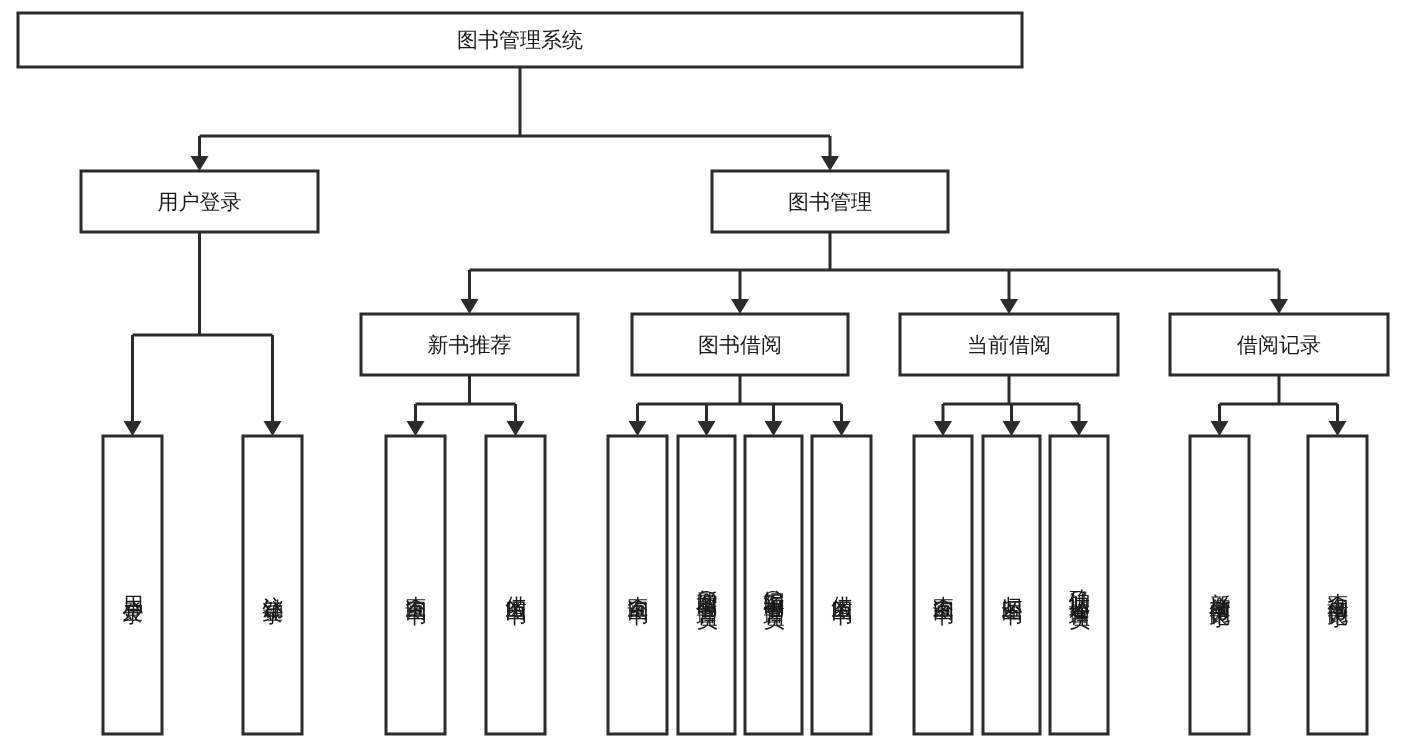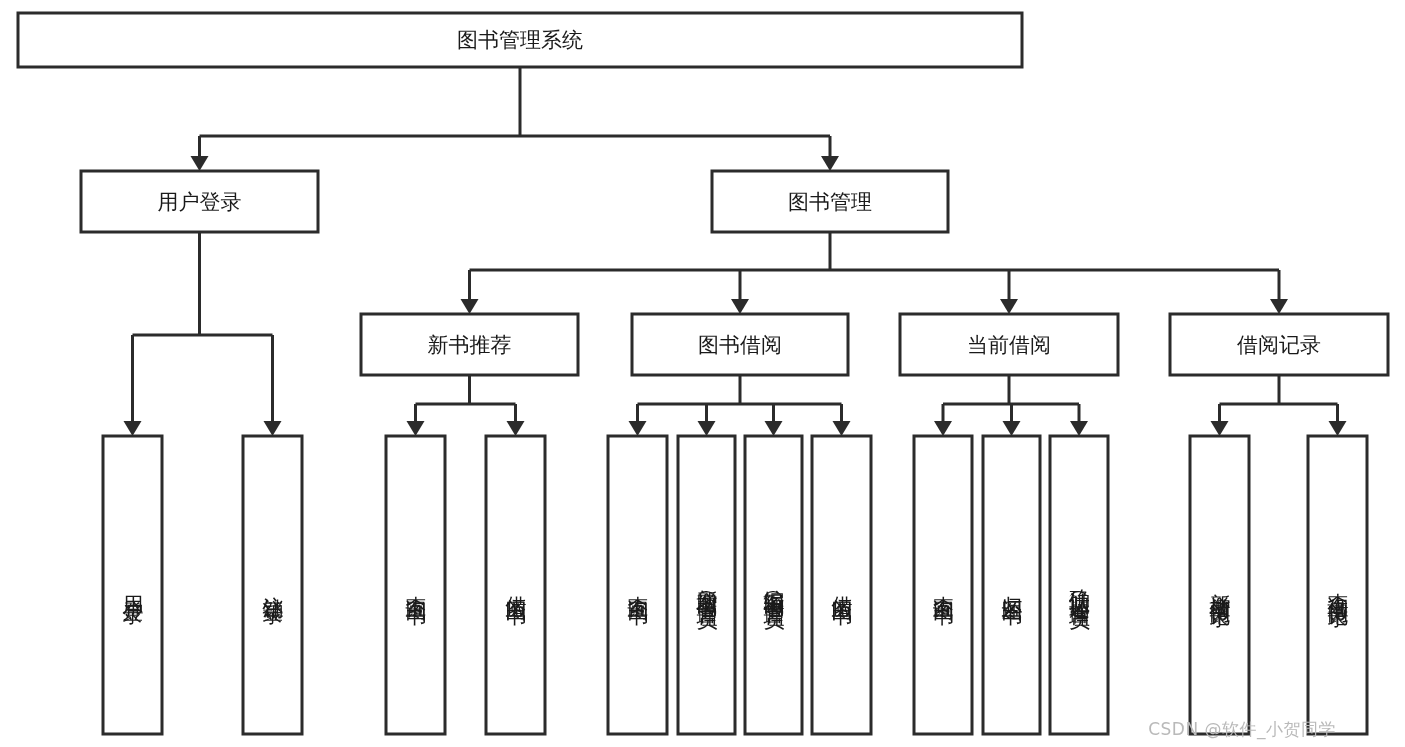--- a/index.html
+++ b/index.html
@@ -241,14 +241,13 @@
       <div class="node-label-v-wrap" style="left: 1050px; top: 436px; width: 58px; height: 298px;">
         <span class="node-label-v">确认归还（管理员）</span>
       </div>
       <div class="node-label-v-wrap" style="left: 1190px; top: 436px; width: 59px; height: 298px;">
         <span class="node-label-v">新增借阅记录</span>
       </div>
       <div class="node-label-v-wrap" style="left: 1308px; top: 436px; width: 59px; height: 298px;">
         <span class="node-label-v">查询借阅记录</span>
       </div>
     </div>
-  <div class="watermark">CSDN @软件_小贺同学</div>
 </div>
 
 </body></html>

